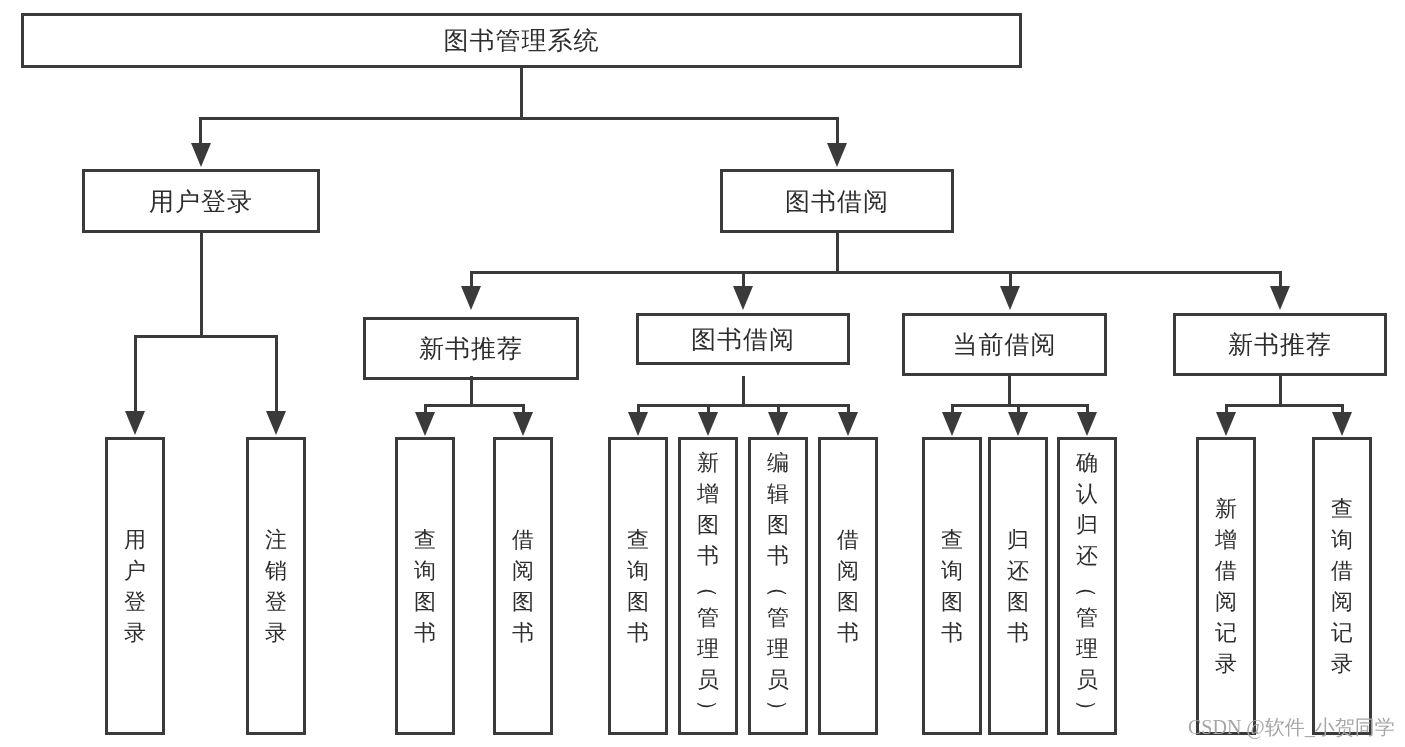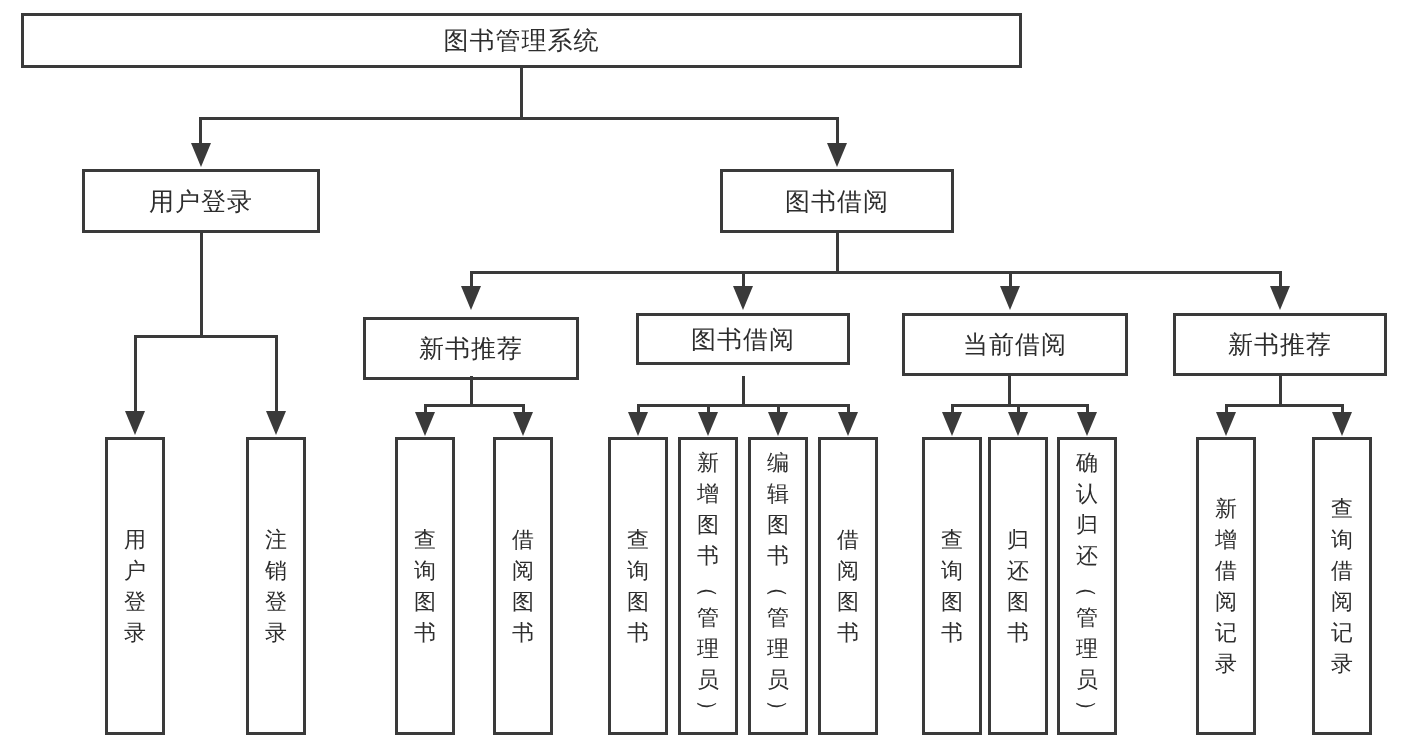--- a/index.html
+++ b/index.html
@@ -96,21 +96,21 @@
   <div class="vline" style="left:742px; top:271px; height:17px;"></div>
   <div class="vline" style="left:1009px; top:271px; height:17px;"></div>
   <div class="vline" style="left:1279px; top:271px; height:17px;"></div>
   <div class="arr" style="left:461px; top:286px;"></div>
   <div class="arr" style="left:733px; top:286px;"></div>
   <div class="arr" style="left:1000px; top:286px;"></div>
   <div class="arr" style="left:1270px; top:286px;"></div>
 
   <div class="hbox" style="left:363px; top:317px; width:216px; height:63px;">新书推荐</div>
   <div class="hbox" style="left:636px; top:313px; width:214px; height:52px;">图书借阅</div>
-  <div class="hbox" style="left:902px; top:313px; width:226px; height:63px;">当前借阅</div>
+  <div class="hbox" style="left:902px; top:313px; width:205px; height:63px;">当前借阅</div>
   <div class="hbox" style="left:1173px; top:313px; width:214px; height:63px;">新书推荐</div>
 
   <div class="vline" style="left:470px; top:376px; height:30px;"></div>
   <div class="hline" style="left:424px; top:404px; width:101px;"></div>
   <div class="vline" style="left:424px; top:404px; height:10px;"></div>
   <div class="vline" style="left:522px; top:404px; height:10px;"></div>
   <div class="arr" style="left:415px; top:412px;"></div>
   <div class="arr" style="left:513px; top:412px;"></div>
 
   <div class="vline" style="left:742px; top:376px; height:30px;"></div>
@@ -235,14 +235,15 @@
     </div>
   <div class="vbox" style="left:1312px;">
       <span>查</span>
       <span>询</span>
       <span>借</span>
       <span>阅</span>
       <span>记</span>
       <span>录</span>
     </div>
 
+  <div class="watermark">CSDN @软件_小贺同学</div>
 
 </div>
 
 </body></html>

